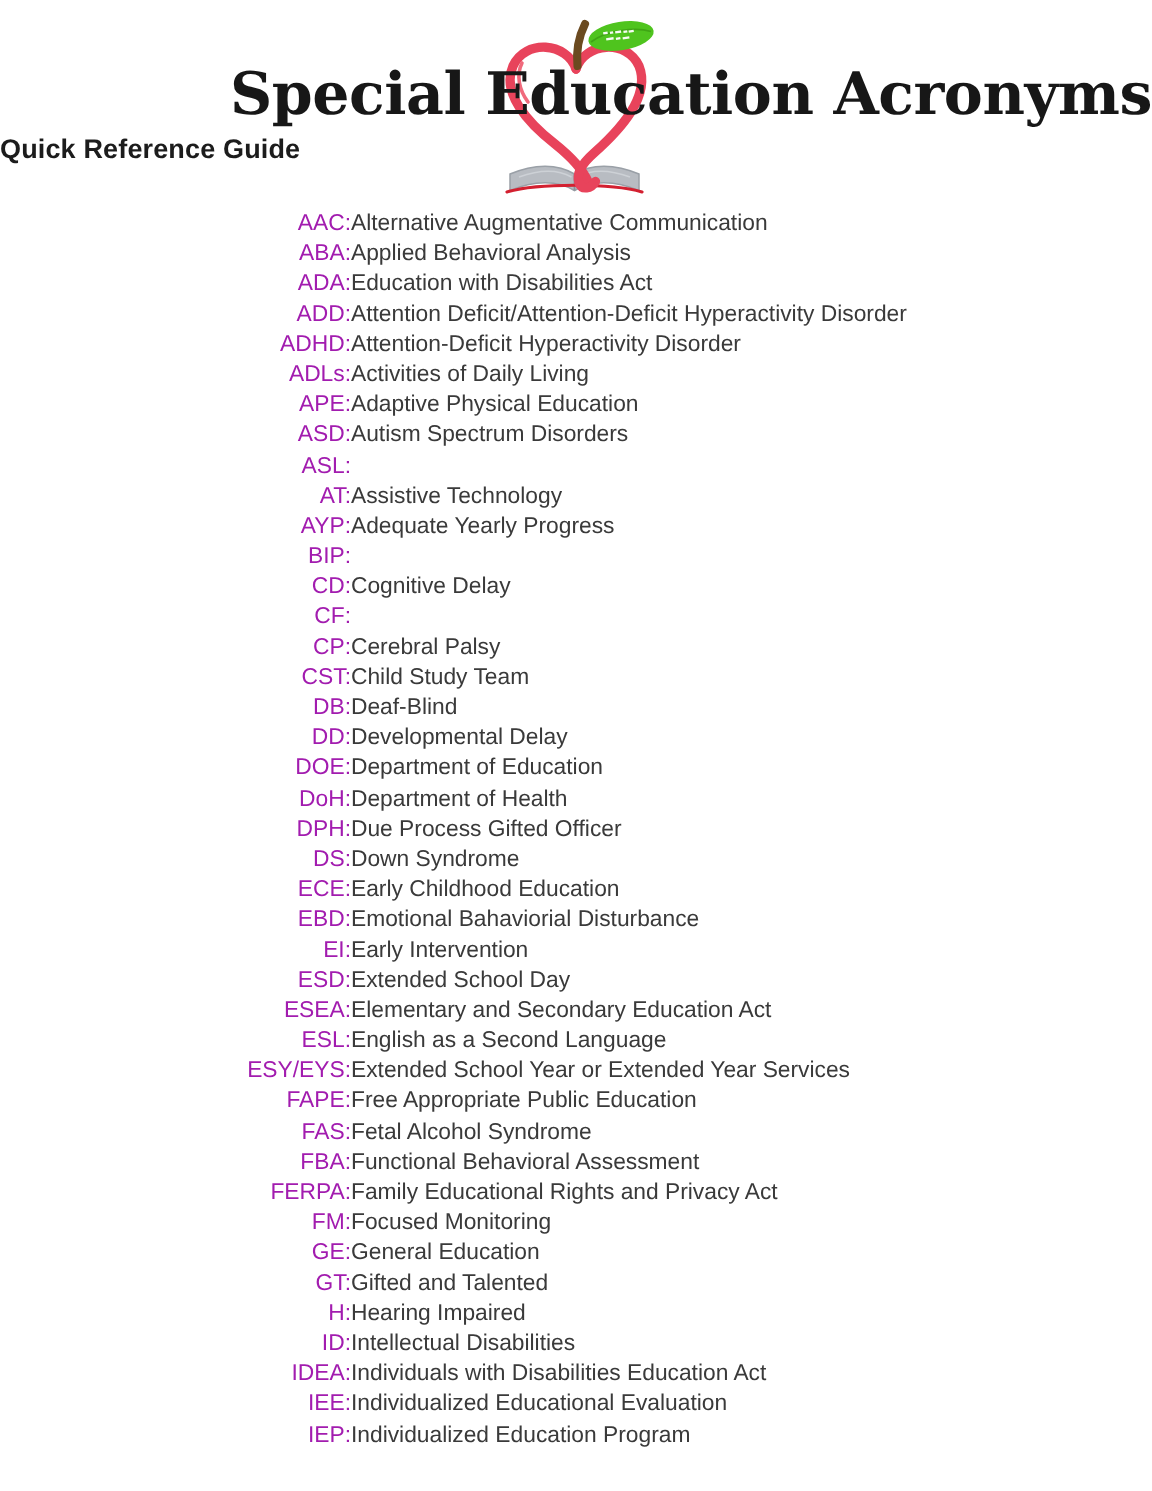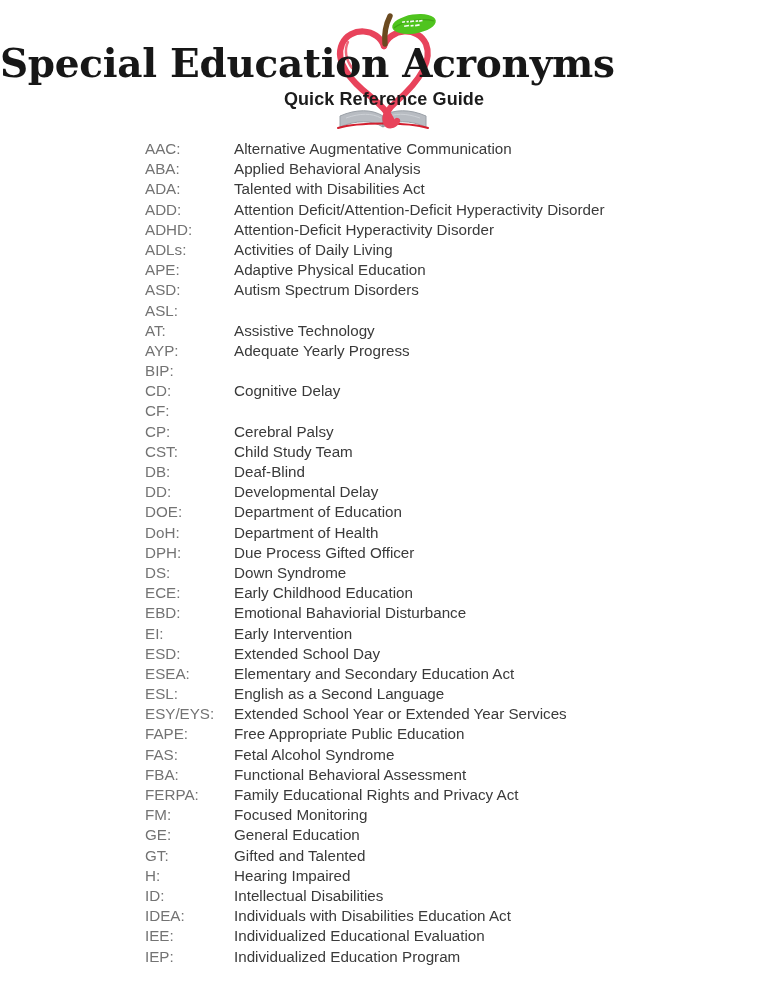--- a/index.html
+++ b/index.html
@@ -31,36 +31,36 @@
     width: 132px;
     height: 128px;
     pointer-events: none;
   }
 
   .title {
     position: absolute;
     left: 0;
     top: 40px;
     width: 768px;
-    text-align: left;
+    text-align: right;
     font-family: "DejaVu Serif", "Liberation Serif", serif;
     font-size: 39px;
     font-weight: 700;
     letter-spacing: -0.3px;
     color: #171717;
     white-space: nowrap;
     z-index: 3;
   }
 
   .subtitle {
     position: absolute;
     left: 0;
     top: 89px;
     width: 768px;
-    text-align: center;
+    text-align: left;
     font-family: "Liberation Sans", sans-serif;
     font-size: 18px;
     font-weight: 700;
     letter-spacing: 0.1px;
     color: #1c1c1c;
     white-space: nowrap;
     z-index: 3;
   }
 
   
@@ -73,21 +73,22 @@
   .acronym-row {
     display: flex;
     align-items: baseline;
     height: 20.2px;
     line-height: 20.2px;
     white-space: nowrap;
   }
   .acronym-term {
     flex: 0 0 89px;
     font-size: 15.2px;
-    color: #737373;
+    color: #a21caf;
+    text-align: right;
   }
   .acronym-def {
     flex: 1 1 auto;
     font-size: 15.2px;
     color: #3a3a3a;
   }
 </style>
 </head>
 <body>
 
@@ -146,21 +147,21 @@
     <div class="acronym-row">
       <span class="acronym-term">AAC:</span>
       <span class="acronym-def">Alternative Augmentative Communication</span>
     </div>
     <div class="acronym-row">
       <span class="acronym-term">ABA:</span>
       <span class="acronym-def">Applied Behavioral Analysis</span>
     </div>
     <div class="acronym-row">
       <span class="acronym-term">ADA:</span>
-      <span class="acronym-def">Talented with Disabilities Act</span>
+      <span class="acronym-def">Education with Disabilities Act</span>
     </div>
     <div class="acronym-row">
       <span class="acronym-term">ADD:</span>
       <span class="acronym-def">Attention Deficit/Attention-Deficit Hyperactivity Disorder</span>
     </div>
     <div class="acronym-row">
       <span class="acronym-term">ADHD:</span>
       <span class="acronym-def">Attention-Deficit Hyperactivity Disorder</span>
     </div>
     <div class="acronym-row">

